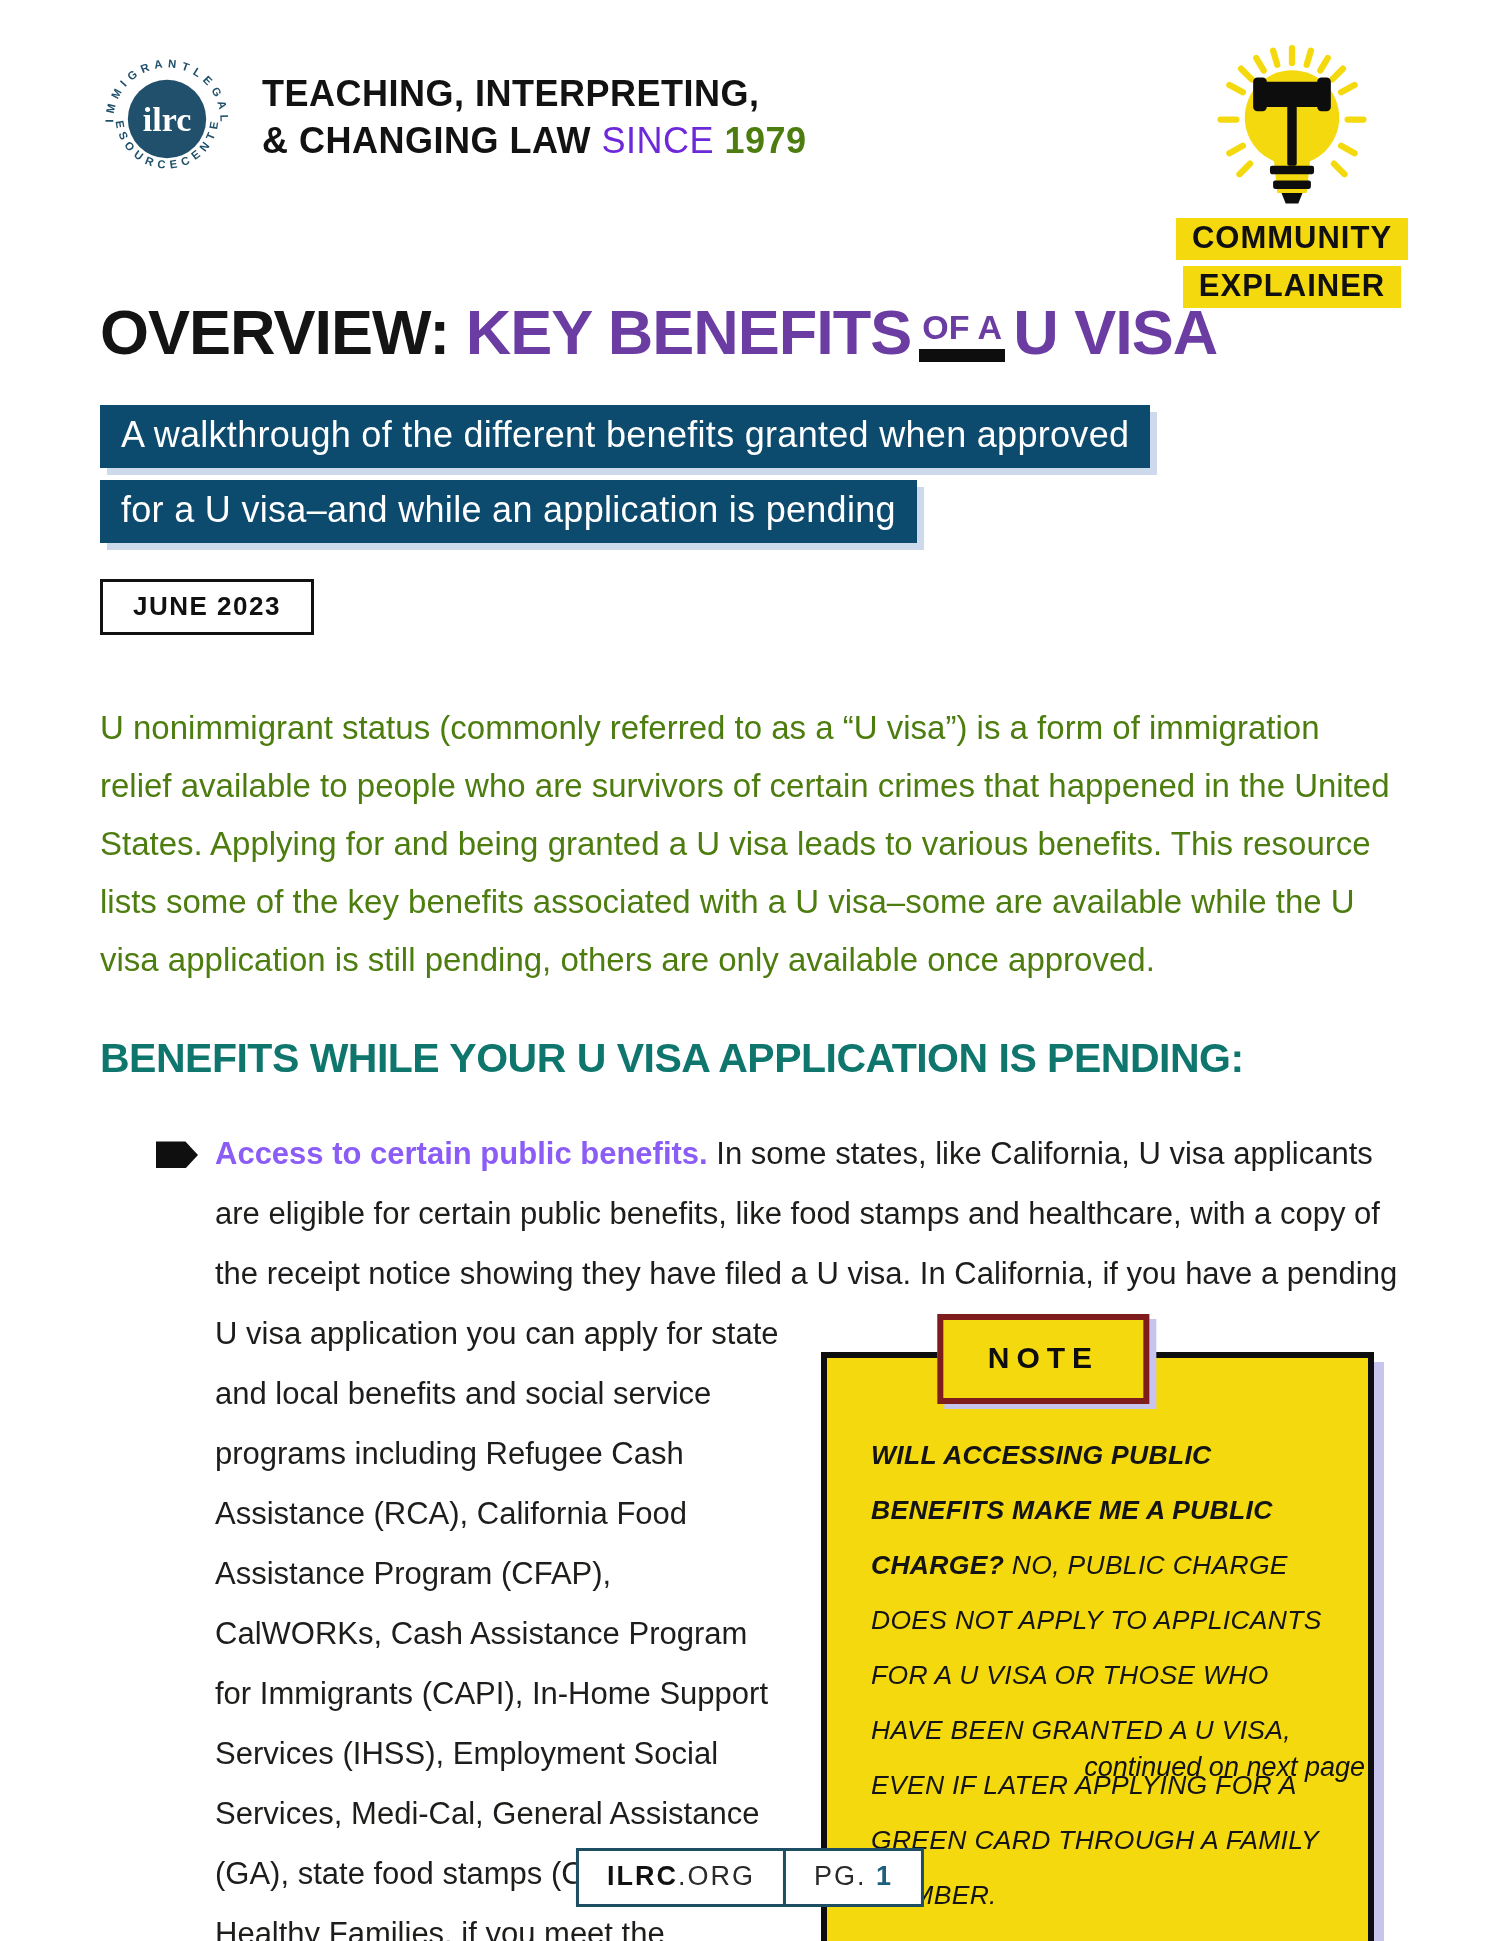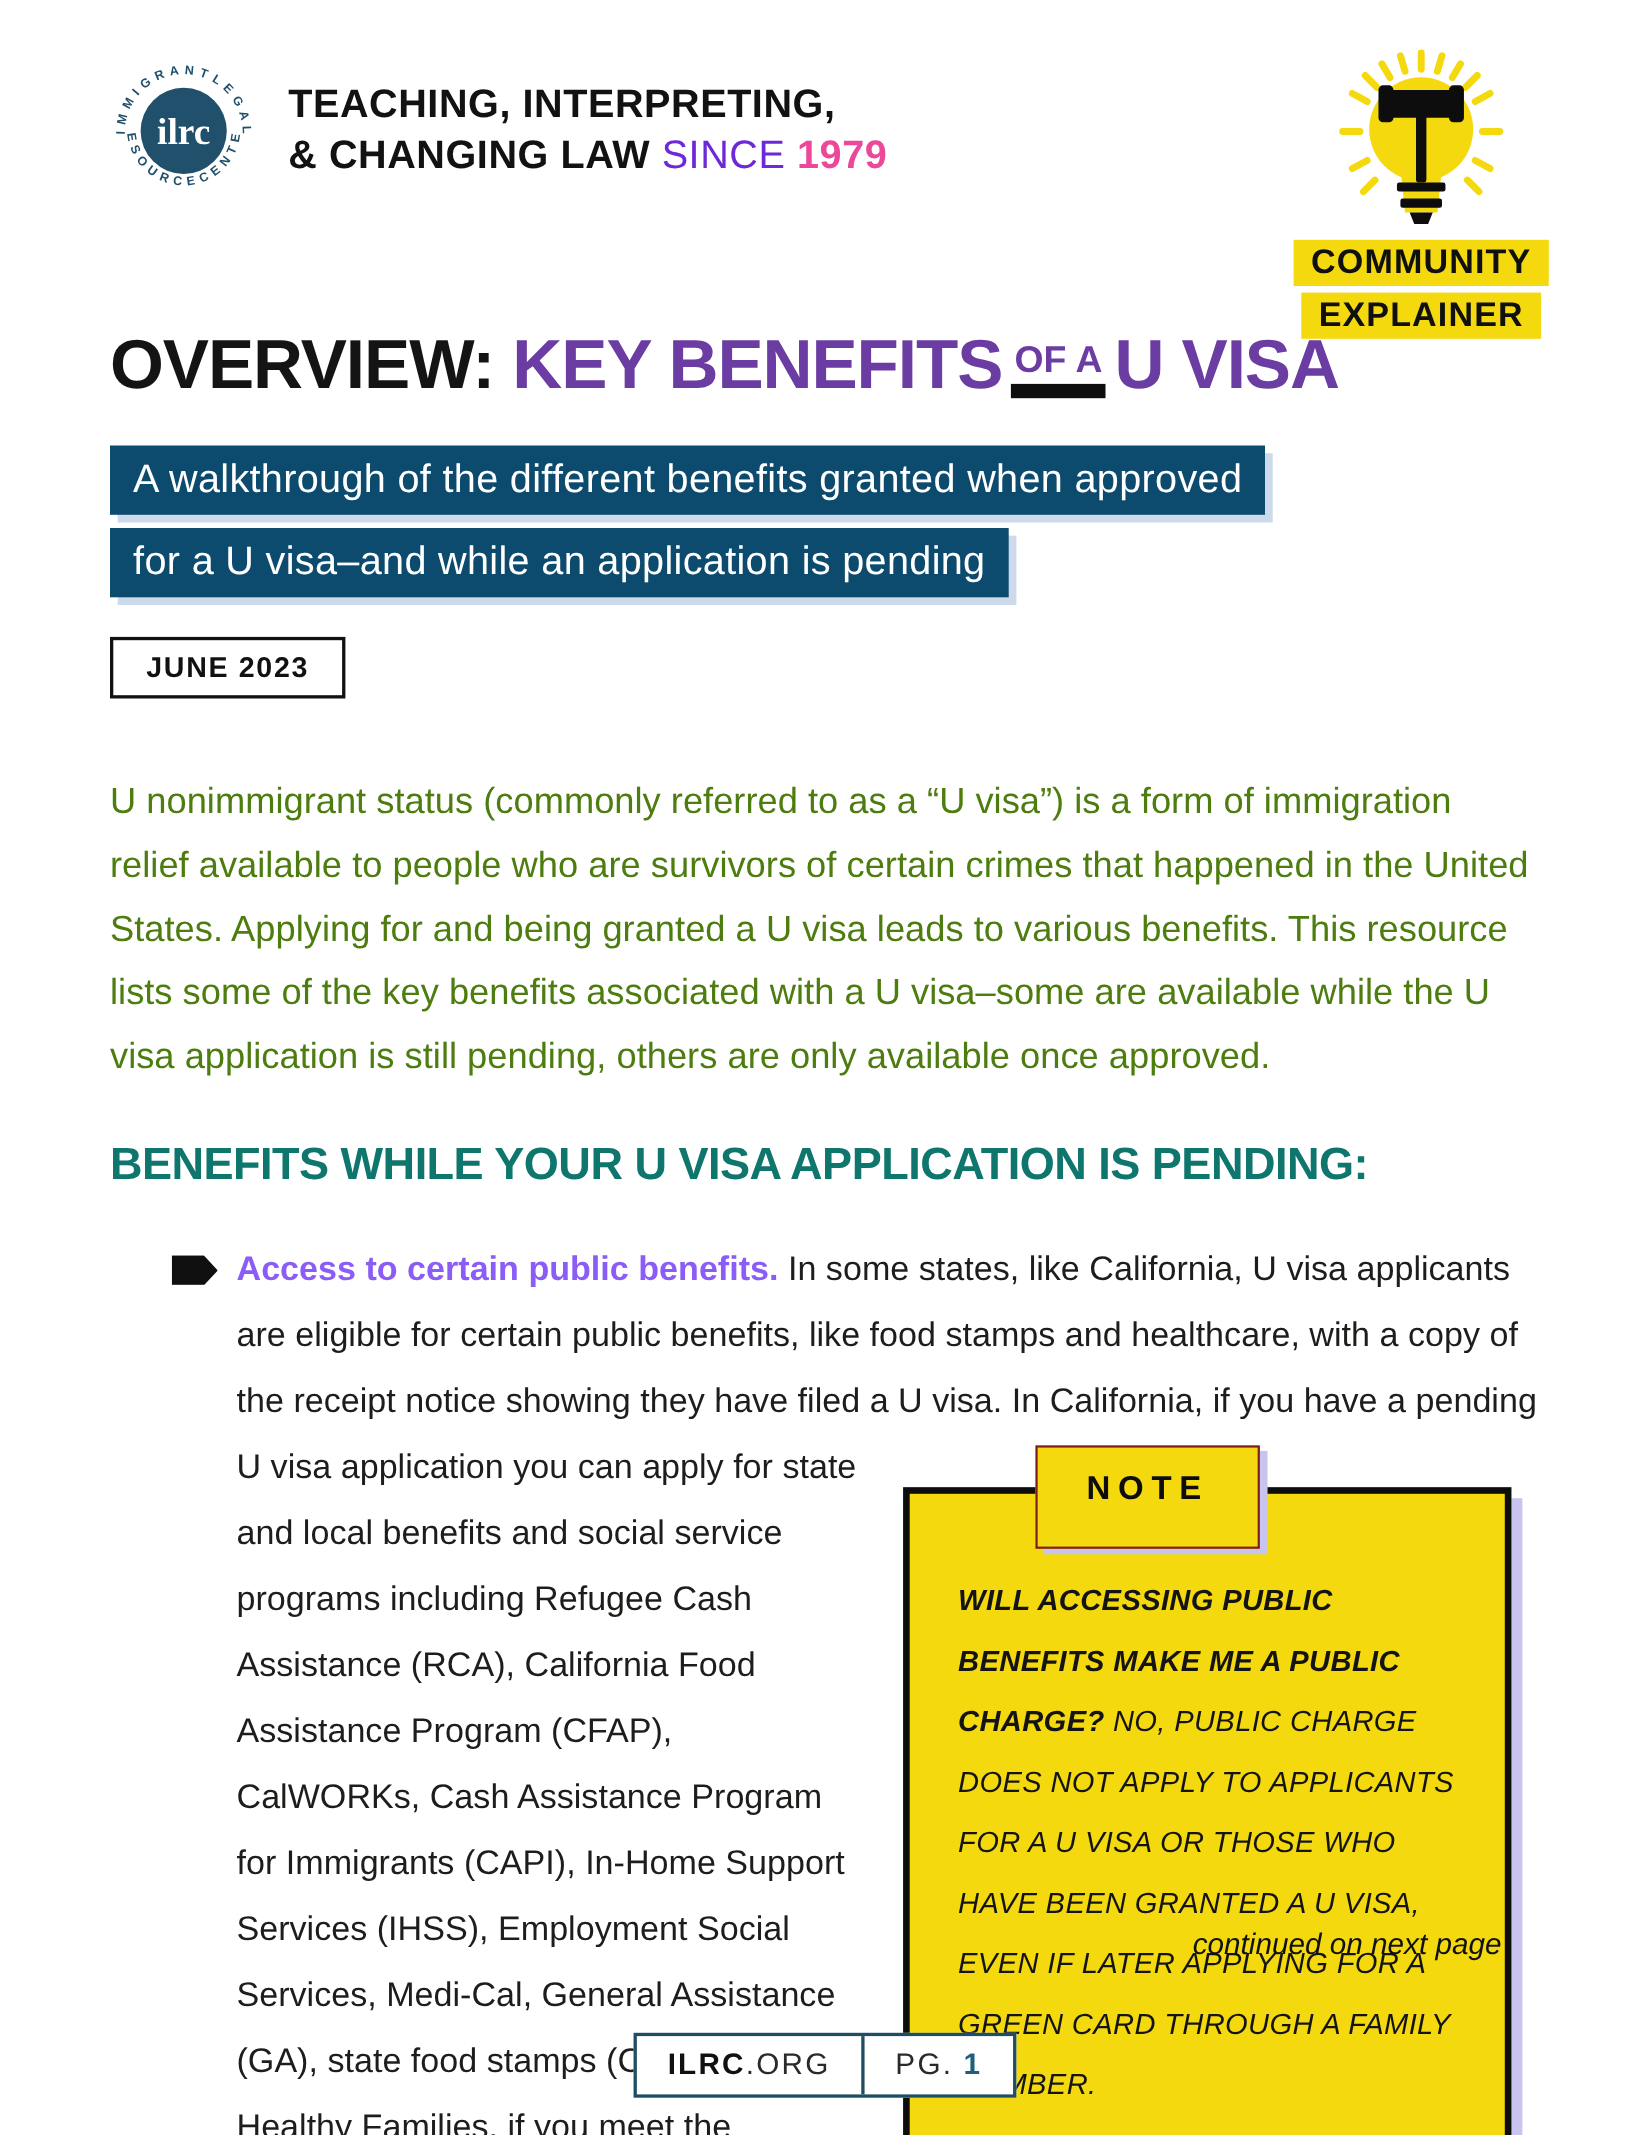--- a/index.html
+++ b/index.html
@@ -8,21 +8,21 @@
     background:#ffffff; overflow:hidden;
     font-family:"Liberation Sans", sans-serif; color:#1c1c1c;
   }
   .content { padding:52px 100px 0 100px; }
 
   
   .brand-row { display:flex; align-items:flex-start; }
   .logo-svg { width:134px; height:134px; flex:none; }
   .tagline { margin:18px 0 0 28px; font-size:36px; font-weight:bold; line-height:47px; color:#121212; letter-spacing:.5px; }
   .tagline .since { font-weight:normal; color:#6d28d9; }
-  .tagline .year { color:#ec4899; font-weight:bold; }
+  .tagline .year { color:#4d7c0f; font-weight:bold; }
 
   .explainer-badge { position:absolute; top:44px; right:98px; display:flex; flex-direction:column; align-items:center; width:220px; }
   .bulb-svg { width:170px; height:168px; }
   .badge-bar { background:#f5d90f; color:#101010; font-weight:bold; font-size:31px; letter-spacing:1px; padding:2px 16px 4px; margin-top:6px; white-space:nowrap; }
 
   
   h1 { margin:112px 0 0 0; font-size:63px; font-weight:bold; letter-spacing:-1px; color:#6b3da3; line-height:1.1; }
   h1 .t-black { color:#141414; }
   .of-a { display:inline-block; font-size:34px; letter-spacing:0; border-bottom:13px solid #0e0e0e; padding:0 3px 3px; transform:translateY(-15px); margin:0 8px; }
 
@@ -40,21 +40,21 @@
   .bullet { position:relative; margin-top:42px; padding-left:115px; font-size:31px; line-height:60px; color:#1d1d1b; }
   .bullet-arrow { position:absolute; left:56px; top:17px; width:42px; height:27px; background:#0f0f0f;
     clip-path:polygon(0 0,70% 0,100% 50%,70% 100%,0 100%); }
   .bullet .lead { font-weight:bold; color:#8b5cf6; }
 
   
   .note { float:right; width:553px; box-sizing:border-box; position:relative;
     margin:48px 26px 10px 42px; background:#f5d90f; border:6px solid #0d0d0d;
     box-shadow:10px 10px 0 #c7c5ee; padding:70px 44px 46px; }
   .note-tab { position:absolute; top:-44px; left:40%; transform:translateX(-50%);
-    background:#f5d90f; border:2px solid #7f1d1d; padding:8px 44px 22px;
+    background:#f5d90f; border:6px solid #7f1d1d; padding:8px 44px 10px;
     font-size:30px; font-weight:bold; letter-spacing:7px; color:#0d0d0d; white-space:nowrap;
     box-shadow:7px 5px 0 #c7c5ee; }
   .note-text { margin:0; font-style:italic; font-size:26.5px; line-height:55px; color:#141414; letter-spacing:.3px; }
   .note-text .q { font-weight:bold; }
 
   
   .continued { position:absolute; top:1752px; right:135px; font-style:italic; font-size:27px; color:#111; }
   .footer-box { position:absolute; top:1848px; left:50%; transform:translateX(-50%);
     display:flex; border:3px solid #1d4e63; font-size:27px; letter-spacing:2px; color:#2a2a2a; background:#fff; }
   .footer-cell { padding:10px 28px 12px; white-space:nowrap; }

